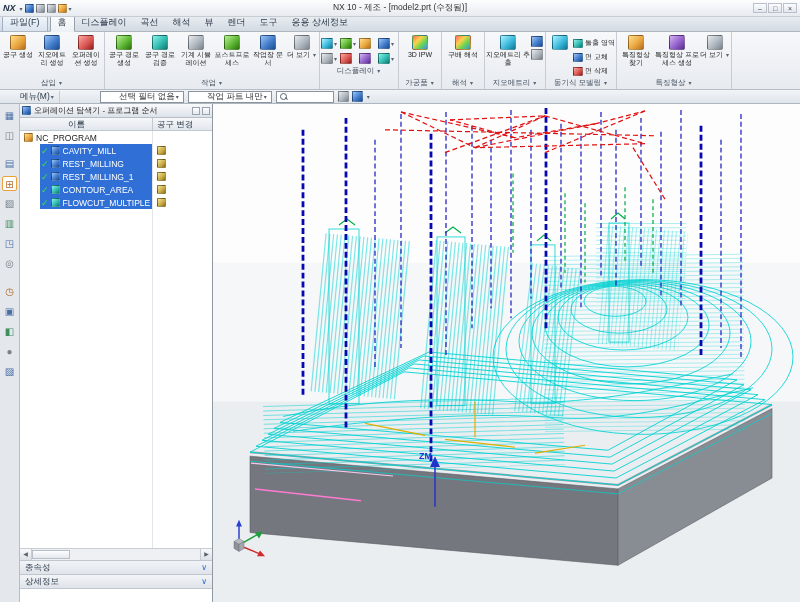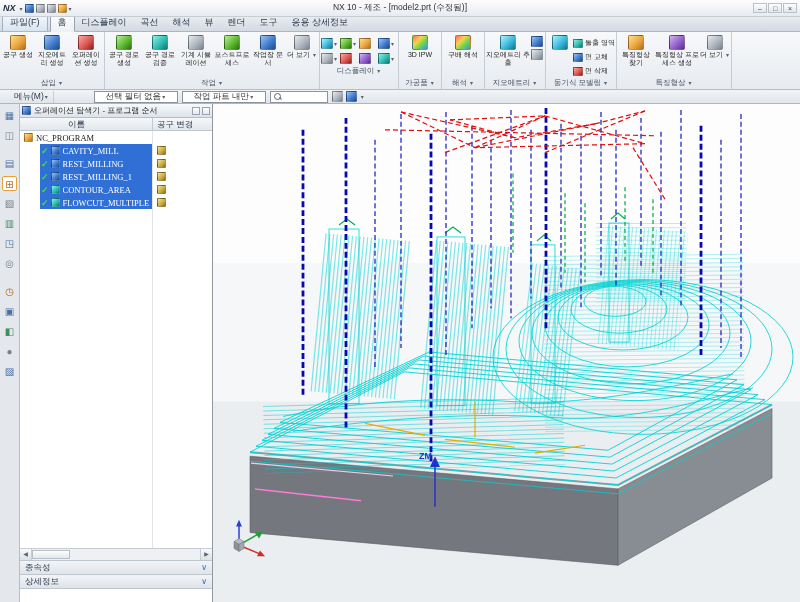--- a/index.html
+++ b/index.html
@@ -46,23 +46,23 @@
   .i-teal { background:linear-gradient(135deg,#8ff0e8,#2bb8ad 60%,#13776f); }
   .i-green { background:linear-gradient(135deg,#b9ee96,#59b42e 60%,#2e7210); }
   .i-red { background:linear-gradient(135deg,#f7a8a0,#d9534f 60%,#8f1f1c); }
   .i-purple { background:linear-gradient(135deg,#d5b3f0,#8e5bc8 60%,#5a2f8f); }
   .i-gray { background:linear-gradient(135deg,#e8ebee,#aab2bb 60%,#7a828c); }
   .i-cyan { background:linear-gradient(135deg,#aef3ff,#35b5d9 60%,#14748f); }
   .i-rainbow { background:linear-gradient(135deg,#ff6a6a,#ffd24a 35%,#67d64f 65%,#3e8ef0); }
   .i-dark { background:linear-gradient(135deg,#3a4a66,#1c2740); }
 
   
-  .borderbar { height:14px; flex:0 0 14px; display:flex; align-items:center; background:linear-gradient(#f2f4f7,#e0e5eb); border-bottom:1px solid #aeb6c0; font-size:8.5px; padding:0 10px; }
+  .borderbar { height:14px; flex:0 0 14px; display:flex; align-items:center; background:linear-gradient(#f2f4f7,#e0e5eb); border-bottom:1px solid #aeb6c0; font-size:8.5px; padding:0 16px; }
   .menubtn { display:flex; align-items:center; padding:0 4px; height:12px; color:#2c3a4a; border-right:1px solid #c6ccd3; margin-right:40px; }
-  .combo { display:flex; align-items:center; justify-content:center; width:84px; height:12px; background:#fff; border:1px solid #8a939e; padding:0 3px; margin-right:4px; color:#333; }
+  .combo { display:flex; align-items:center; justify-content:flex-end; width:84px; height:12px; background:#fff; border:1px solid #8a939e; padding:0 3px; margin-right:4px; color:#333; }
   .searchbox { display:flex; align-items:center; width:58px; height:12px; background:#fff; border:1px solid #8a939e; padding:0 3px; margin-right:4px; }
   .mag { position:relative; width:8px; height:8px; }
   .mag::before { content:""; position:absolute; left:0; top:0; width:5px; height:5px; border:1px solid #5a6470; border-radius:50%; }
   .mag::after { content:""; position:absolute; left:5px; top:5px; width:3px; height:1px; background:#5a6470; transform:rotate(45deg); }
   .bbicon { width:11px; height:11px; border-radius:1px; border:1px solid rgba(0,0,0,.25); margin-right:3px; }
 
   
   .main { flex:1; display:flex; min-height:0; }
 
   .resbar { width:20px; flex:0 0 20px; background:#e4e8ed; border-right:1px solid #b6bdc6; display:flex; flex-direction:column; align-items:center; padding-top:4px; }
@@ -74,21 +74,21 @@
   
   .nav { width:193px; flex:0 0 193px; background:#eab308; border-right:1px solid #8f97a1; display:flex; flex-direction:column; font-size:8.5px; min-height:0; }
   .nav-header { height:14px; flex:0 0 14px; display:flex; align-items:center; background:linear-gradient(#f8fafc,#dde3ea); border-bottom:1px solid #b6bdc6; padding:0 2px; color:#222; }
   .nav-header .ttl { flex:1; overflow:hidden; white-space:nowrap; font-size:8px; }
   .phbtn { width:8px; height:8px; border:1px solid #9aa3ae; background:linear-gradient(#fdfdfe,#e4e9ef); margin-left:2px; }
   .nav-cols { height:13px; flex:0 0 13px; display:flex; align-items:center; background:linear-gradient(#f5f7f9,#e2e7ed); border-bottom:1px solid #c2c8d0; color:#2c3a4a; }
   .nav-cols .cn { flex:1; padding-left:4px; border-right:1px solid #c2c8d0; height:13px; line-height:13px;margin-left:44px; }
   .nav-cols .ct { width:59px; padding-left:4px; height:13px; line-height:13px; }
   .nav-tree { flex:1; position:relative; overflow:hidden; background:#fff; }
   .coldiv { position:absolute; top:0; bottom:0; right:59px; width:1px; background:#e1e5ea; }
-  .trow { display:flex; align-items:center; height:13px;font-family:Liberation Serif, serif; }
+  .trow { display:flex; align-items:center; height:13px; }
   .namecol { flex:1; min-width:0; display:flex; align-items:center; height:13px; }
   .toolcol { width:60px; display:flex; align-items:center; padding-left:5px; height:13px; }
   .sp { display:inline-block; height:1px; flex:0 0 auto; }
   .exp { width:9px; height:9px; flex:0 0 9px; border:1px solid #8a939e; background:#fff; font-size:7px; line-height:7px; text-align:center; color:#444; margin-right:2px; }
   .nicon { width:9px; height:9px; flex:0 0 9px; border-radius:1px; border:1px solid rgba(0,0,0,.25); margin-right:3px; }
   .tlab { white-space:nowrap; overflow:hidden; color:#222; }
   .selbar { flex:1; display:flex; align-items:center; height:13px; background:#2f6fd6; min-width:0; }
   .selbar .tlab { color:#fff; }
   .chk { color:#3ee04e; font-size:9px; font-weight:bold; margin:0 2px 0 1px; }
   .tcic { width:9px; height:9px; border-radius:1px; border:1px solid rgba(0,0,0,.3); background:linear-gradient(135deg,#f2e39a,#caa93f 60%,#8a6d1e); }

